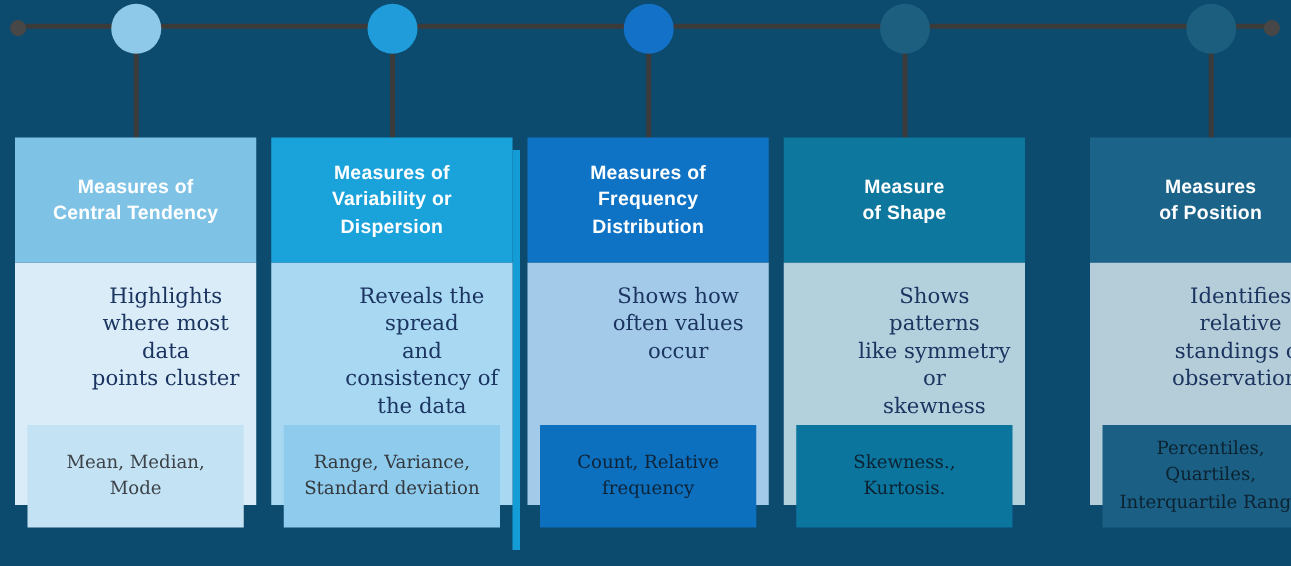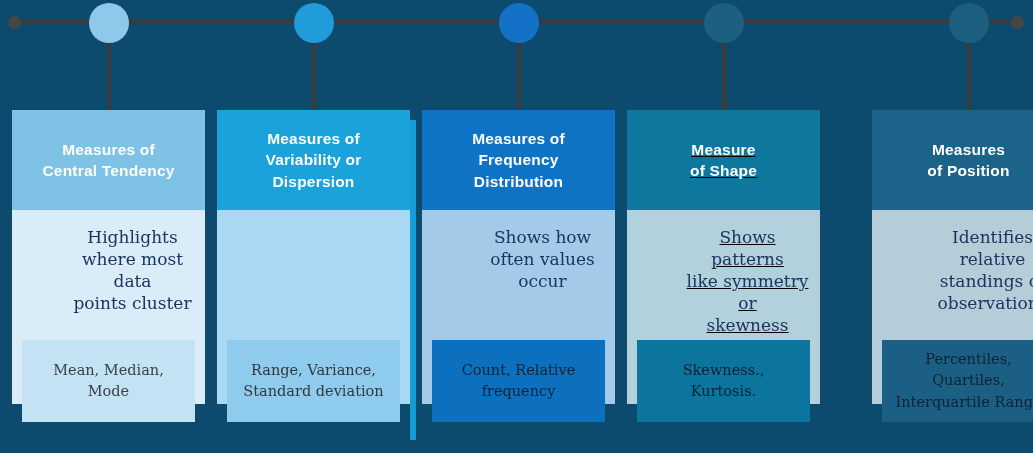--- a/index.html
+++ b/index.html
@@ -19,21 +19,21 @@
     position:absolute;top:16px;width:13px;height:13px;border-radius:50%;
     background:var(--dot-color,#454545);z-index:2;
   }
   .end-dot.left{left:8px;}
   .end-dot.right{left:1011px;}
   
   .col{
     position:absolute;top:110px;width:193px;height:330px;
   }
   .col-1{left:12px;}  .col-2{left:217px;}  .col-3{left:422px;}
-  .col-4{left:627px;text-decoration:underline;} .col-5{left:832px;margin-left:40px;}
+  .col-4{left:627px;} .col-5{left:832px;margin-left:40px;}
   .stem{
     position:absolute;left:calc(50% - 2px);top:-72px;width:4px;height:72px;
     background:var(--line-color,#3b3b3b);z-index:1;
   }
   .node{
     position:absolute;left:calc(50% - 20px);top:-107px;width:40px;height:40px;
     border-radius:50%;background:var(--node,#888);z-index:3;
   }
   .header{
     position:relative;height:100px;
@@ -93,20 +93,23 @@
   </div>
 
   <div class="col col-2" style="--node: #1f9cd9; --header-bg: #1aa2db; --header-edge: #149cd6; --header-text: #ffffff; --body-bg: #a9d8f3; --examples-bg: #8fcbec; --examples-text: #33383d; --description-text: #1b3560;">
     <div class="stem"></div>
     <div class="node"></div>
     <div class="header">Measures of
 Variability or
 Dispersion</div>
     <div class="header-edge"></div>
     <div class="body">
+      <div class="desc">Reveals the spread
+and consistency of
+the data</div>
       <div class="subbox">Range, Variance,
 Standard deviation</div>
     </div>
   </div>
 
   <div class="col col-3" style="--node: #1372c8; --header-bg: #0e73c4; --header-text: #ffffff; --body-bg: #a3cae8; --examples-bg: #0c70be; --examples-text: #0f2337; --description-text: #1b3560;">
     <div class="stem"></div>
     <div class="node"></div>
     <div class="header">Measures of
 Frequency

